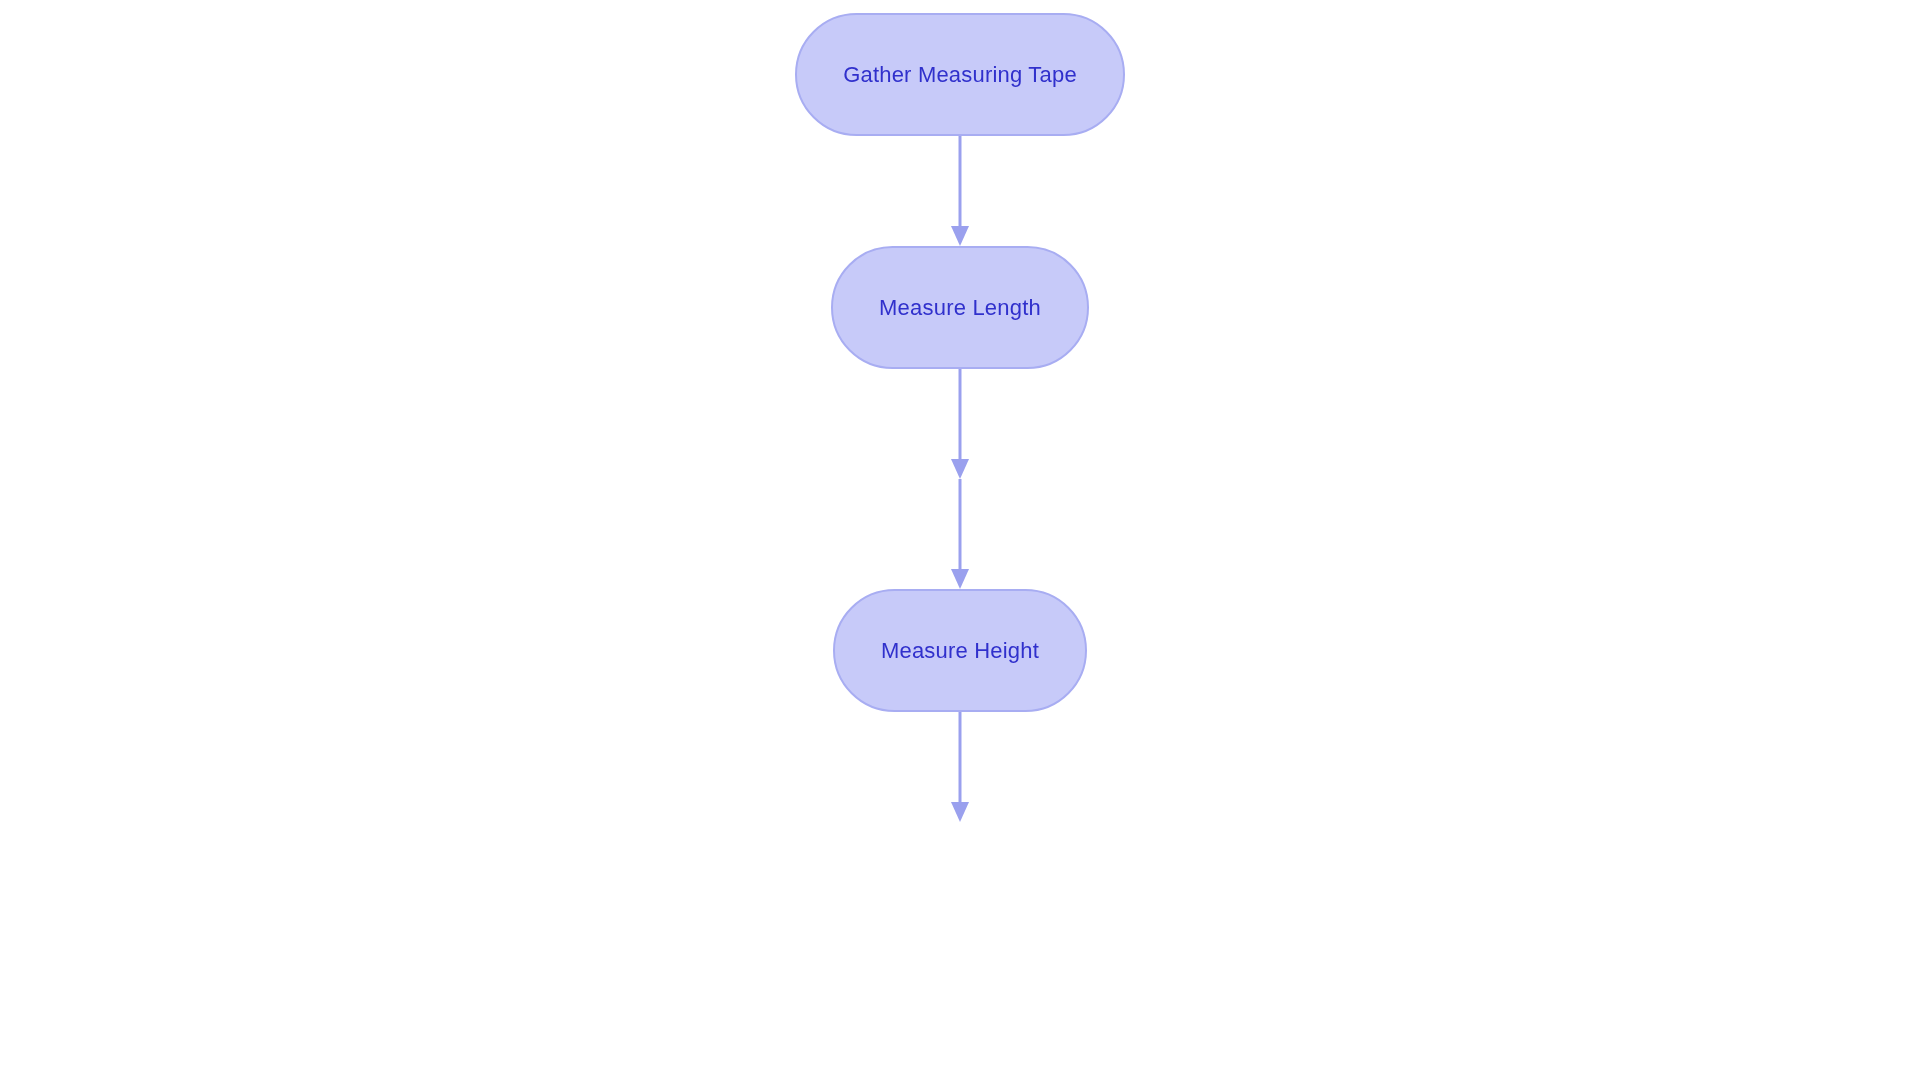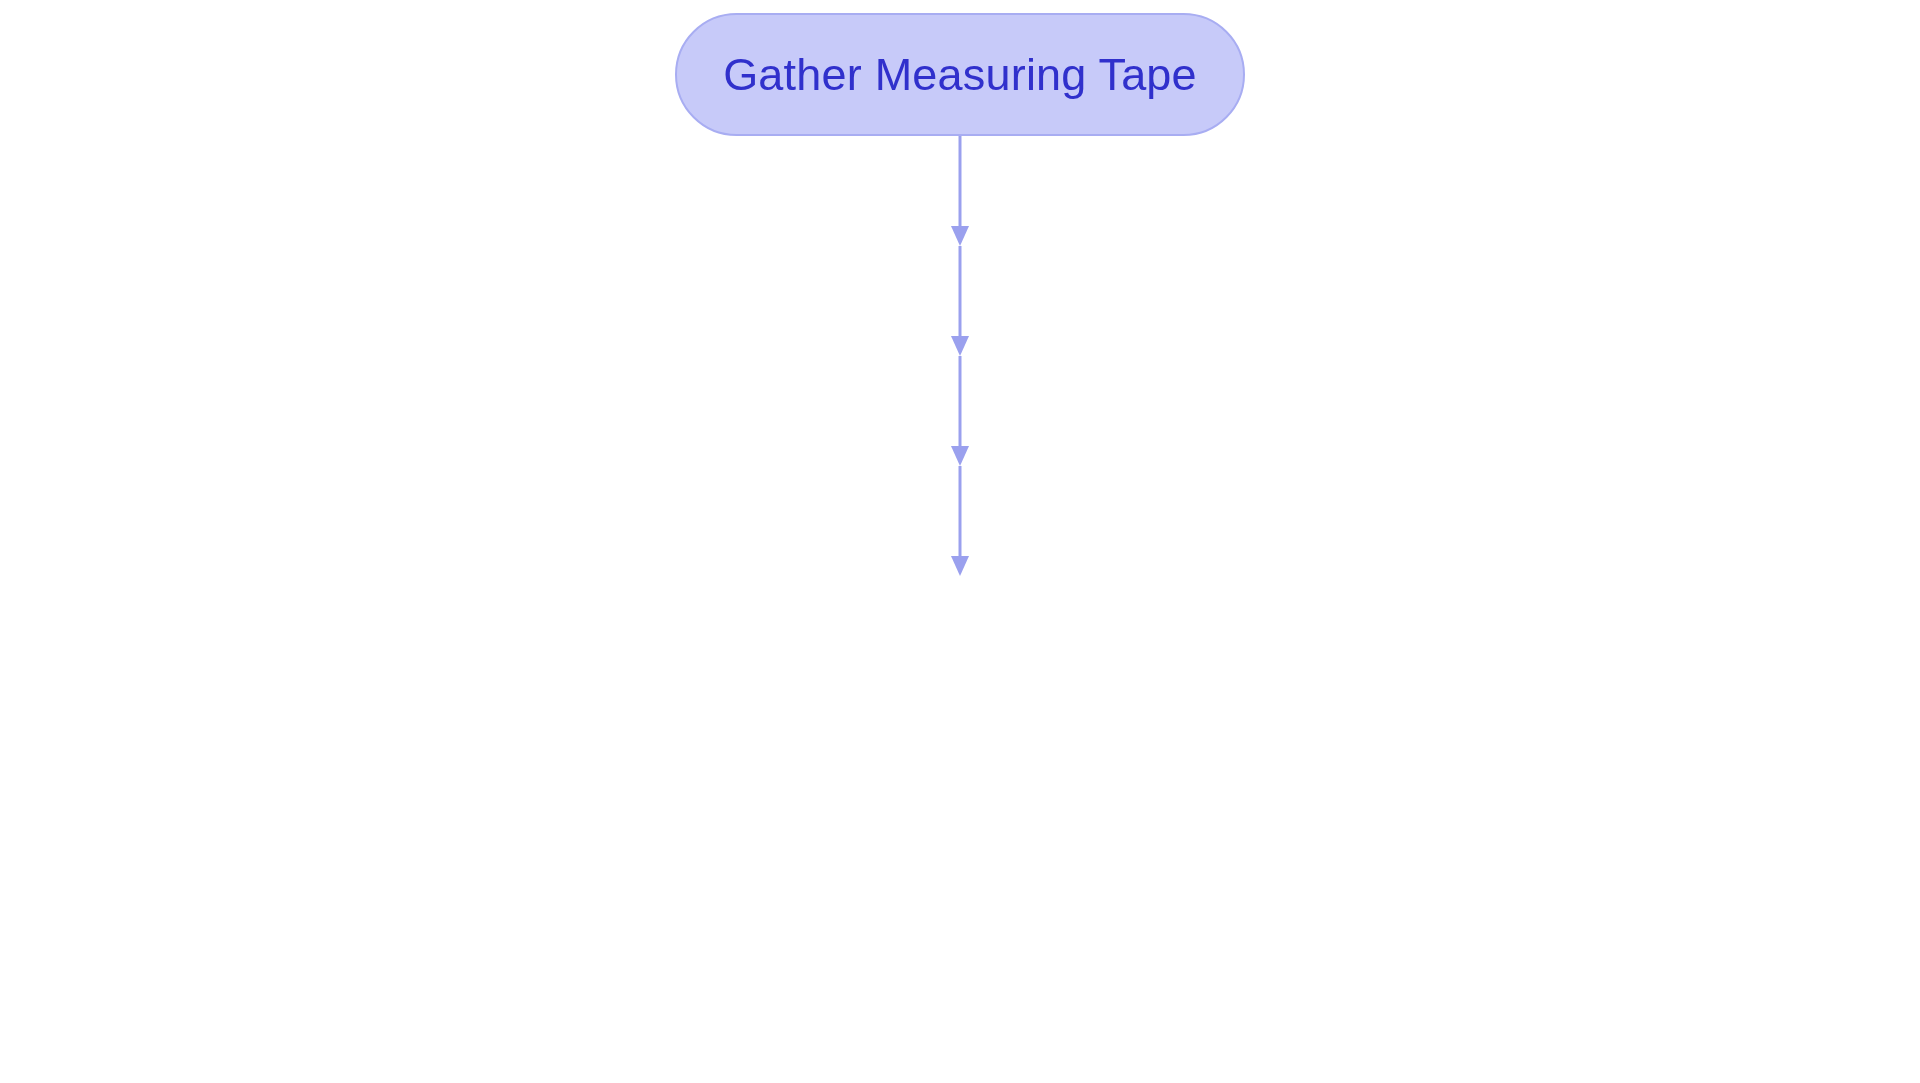--- a/index.html
+++ b/index.html
@@ -43,21 +43,21 @@
     justify-content: center;
     background: #c7caf9;
     border: 2px solid #a8adf2;
     border-radius: 62px;
     padding: 0 46px;
     flex: 0 0 auto;
   }
 
   .node-label {
     color: #3030cc;
-    font-size: 45px;
+    font-size: 22px;
     line-height: 1;
     letter-spacing: 0.2px;
     white-space: nowrap;
     font-weight: 400;
   }
 
   .connector {
     position: relative;
     width: 40px;
     height: 110px;
@@ -81,36 +81,42 @@
       <span class="node-label">Gather Measuring Tape</span>
     </div>
 
     <div class="connector">
       <svg viewBox="0 0 40 110" xmlns="http://www.w3.org/2000/svg" aria-hidden="true">
         <line x1="20" y1="0" x2="20" y2="92" stroke="#9aa0ee" stroke-width="3"></line>
         <polygon points="11,90 29,90 20,110" fill="#9aa0ee"></polygon>
       </svg>
     </div>
 
+    <div class="node">
+      <span class="node-label">Measure Length</span>
+    </div>
 
     <div class="connector">
       <svg viewBox="0 0 40 110" xmlns="http://www.w3.org/2000/svg" aria-hidden="true">
         <line x1="20" y1="0" x2="20" y2="92" stroke="#9aa0ee" stroke-width="3"></line>
         <polygon points="11,90 29,90 20,110" fill="#9aa0ee"></polygon>
       </svg>
     </div>
 
 
     <div class="connector">
       <svg viewBox="0 0 40 110" xmlns="http://www.w3.org/2000/svg" aria-hidden="true">
         <line x1="20" y1="0" x2="20" y2="92" stroke="#9aa0ee" stroke-width="3"></line>
         <polygon points="11,90 29,90 20,110" fill="#9aa0ee"></polygon>
       </svg>
     </div>
 
+    <div class="node">
+      <span class="node-label">Measure Height</span>
+    </div>
 
     <div class="connector">
       <svg viewBox="0 0 40 110" xmlns="http://www.w3.org/2000/svg" aria-hidden="true">
         <line x1="20" y1="0" x2="20" y2="92" stroke="#9aa0ee" stroke-width="3"></line>
         <polygon points="11,90 29,90 20,110" fill="#9aa0ee"></polygon>
       </svg>
     </div>
 
 
   </div>

